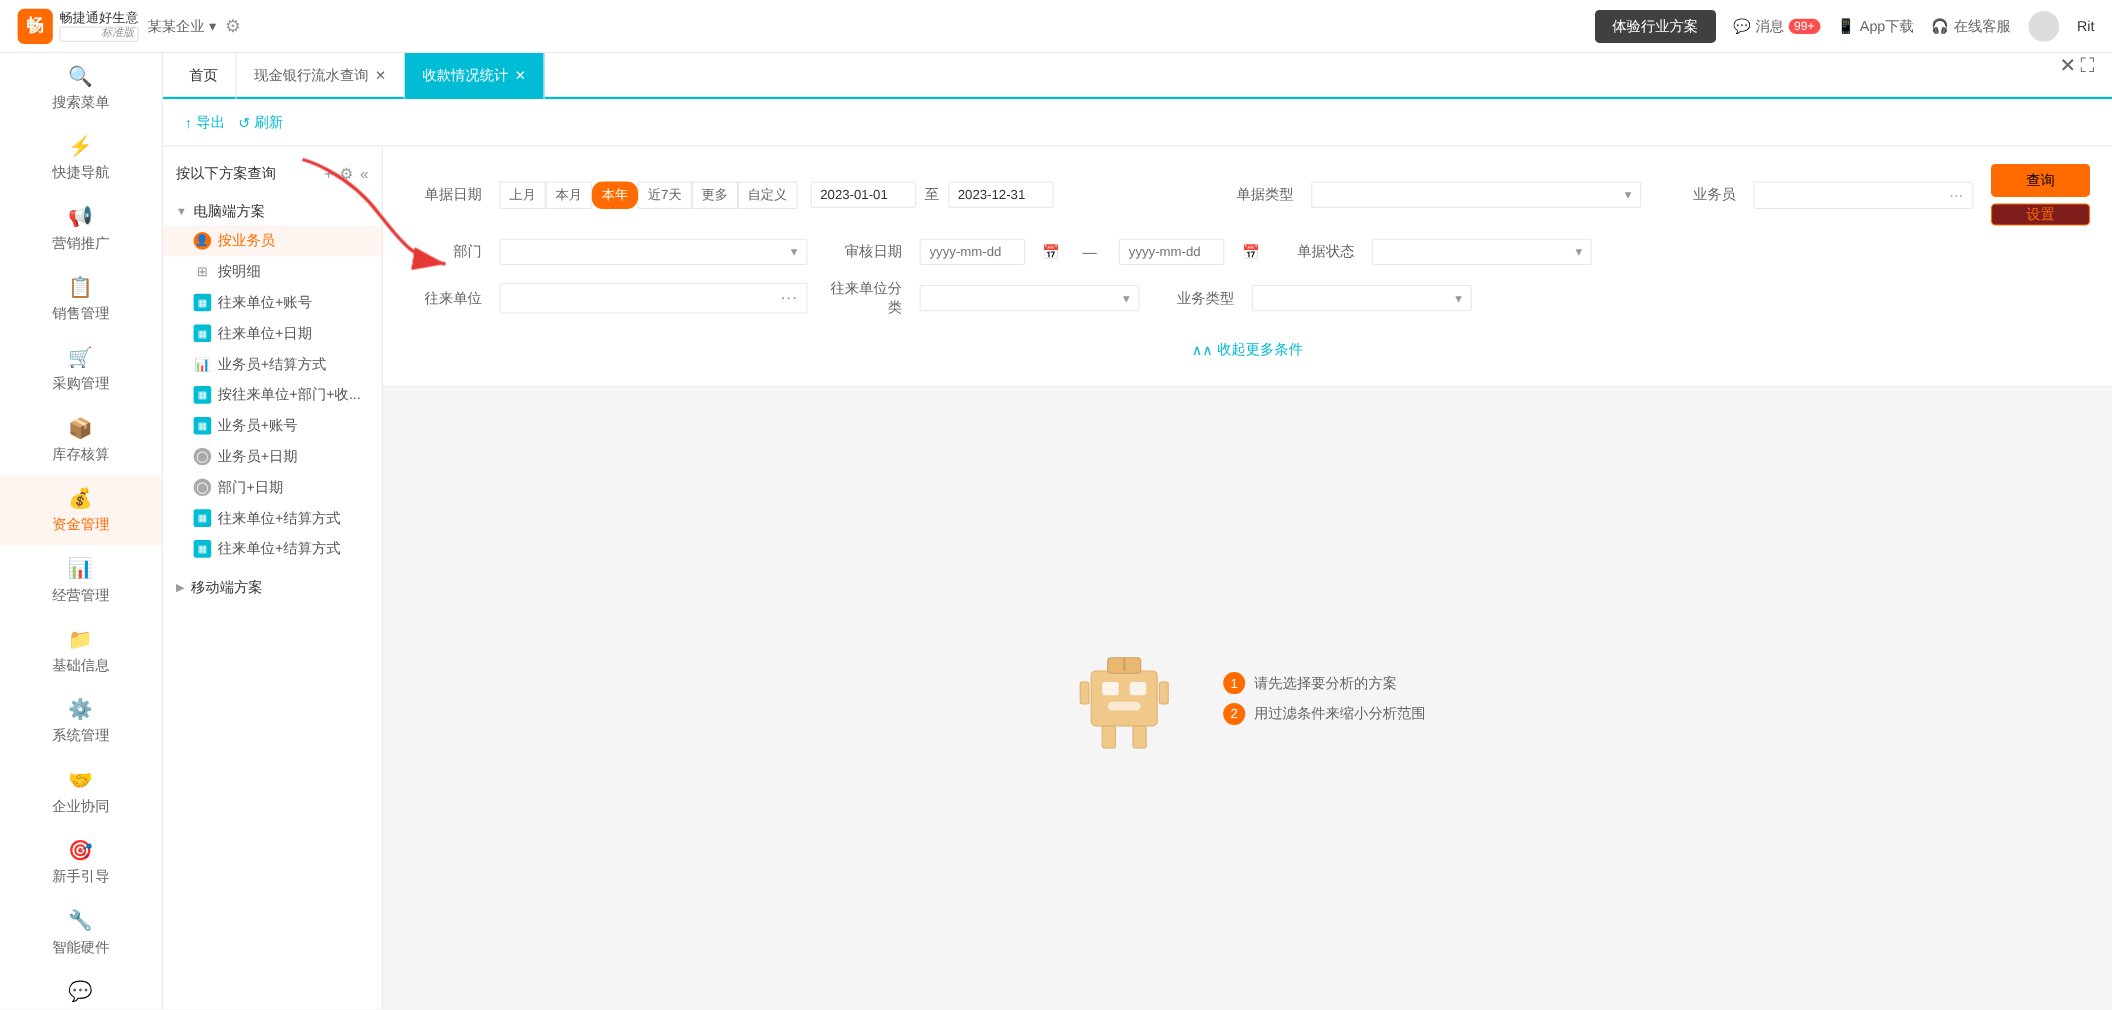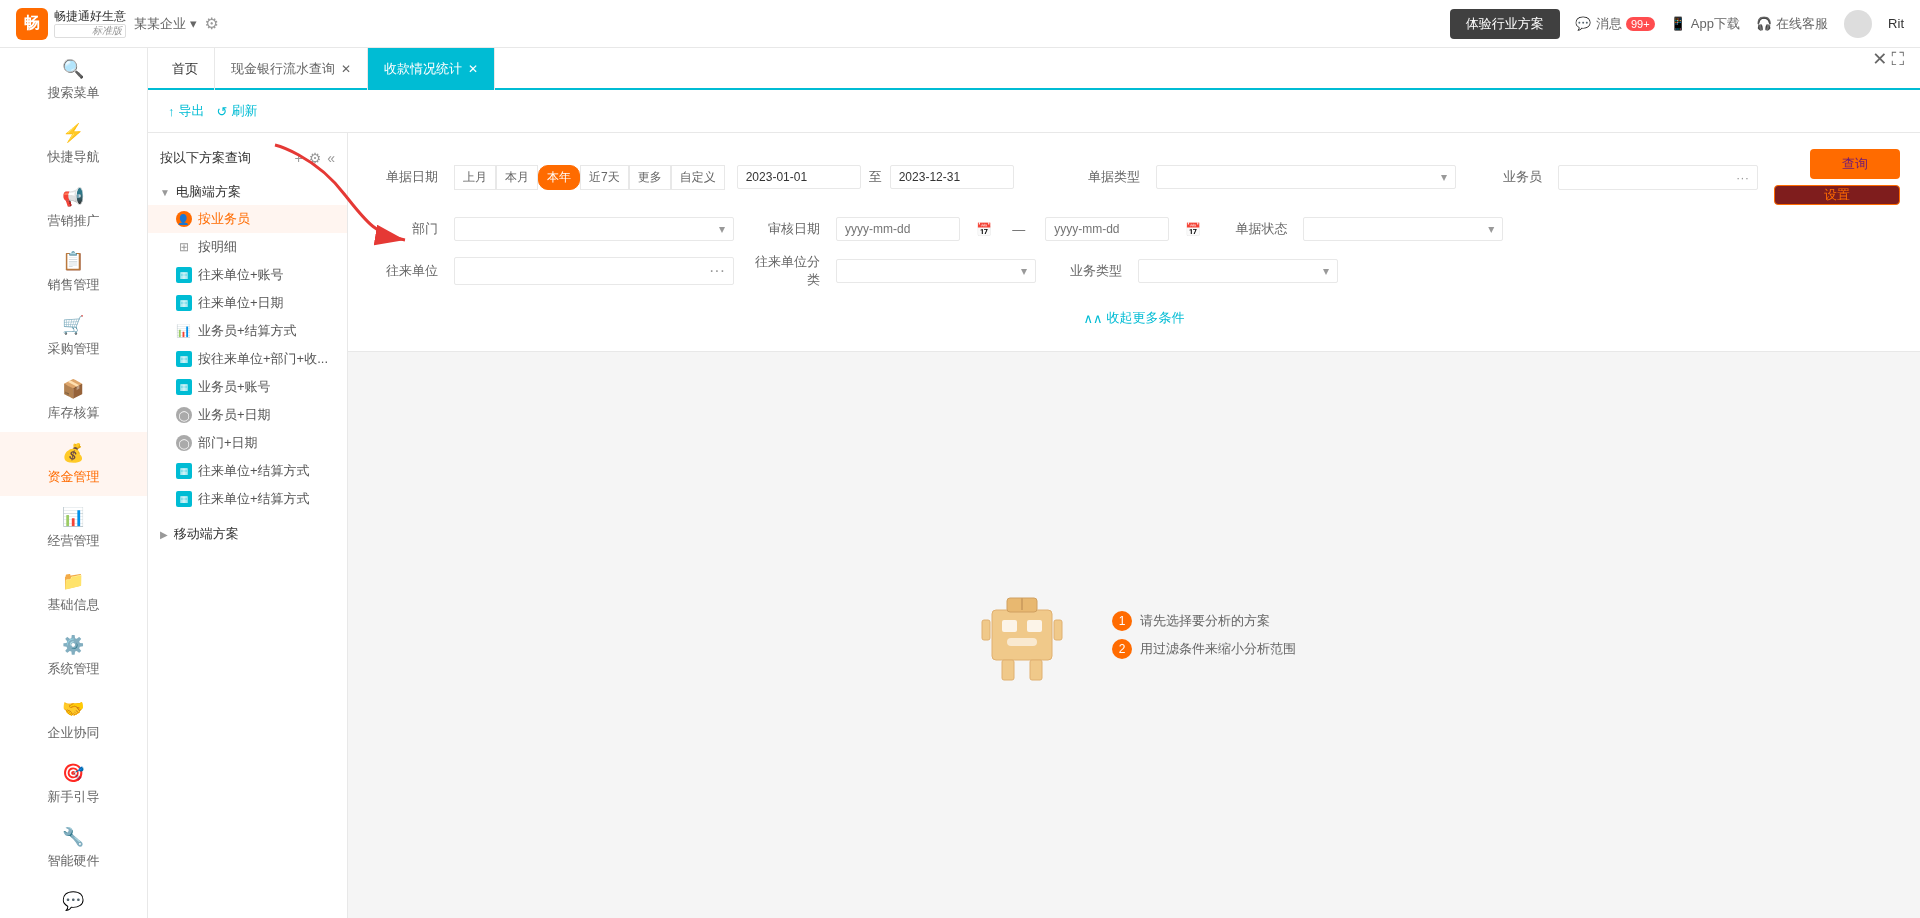--- a/index.html
+++ b/index.html
@@ -110,38 +110,38 @@
       padding: 16px 20px;
       border-bottom: 1px solid #e8e8e8;
     }
     .filter-row { display: flex; align-items: center; gap: 16px; margin-bottom: 12px; }
     .filter-row:last-child { margin-bottom: 0; }
     .filter-label { color: #666; font-size: 13px; width: 70px; flex-shrink: 0; text-align: right; }
     .filter-group { display: flex; align-items: center; gap: 4px; flex: 1; }
     .date-btns { display: flex; align-items: center; gap: 0; }
     .date-btn { padding: 3px 8px; border: 1px solid #e8e8e8; cursor: pointer; font-size: 12px; color: #666; background: #fff; }
     .date-btn.active { background: #ff6b00; color: #fff; border-color: #ff6b00; border-radius: 10px; }
-    .date-input { border: 1px solid #e8e8e8; border-radius: 2px; padding: 4px 8px; font-size: 12px; color: #333; width: 124px; }
+    .date-input { border: 1px solid #e8e8e8; border-radius: 2px; padding: 4px 8px; font-size: 12px; color: #333; width: 96px; }
     .filter-select {
       border: 1px solid #e8e8e8;
       border-radius: 2px;
       padding: 4px 8px;
       font-size: 12px;
       color: #333;
       display: flex;
       align-items: center;
       justify-content: space-between;
       min-width: 200px;
       cursor: pointer;
       background: #fff;
     }
     .filter-select-wide { min-width: 300px; }
     .chevron-down { color: #999; font-size: 12px; }
     .more-dot { color: #999; cursor: pointer; font-size: 16px; margin-left: 4px; }
-    .query-btn { background: #ff6b00; color: #701a75; border: none; border-radius: 4px; padding: 6px 32px; cursor: pointer; font-size: 13px; margin-left: 36px; }
+    .query-btn { background: #ff6b00; color: #000000; border: none; border-radius: 4px; padding: 6px 32px; cursor: pointer; font-size: 13px; }
     .set-btn { background: #7f1d1d; color: #ff6b00; border: 1px solid #ff6b00; border-radius: 4px; padding: 0 20px; cursor: pointer; font-size: 13px; }
     .collapse-btn { display: flex; align-items: center; justify-content: center; gap: 4px; color: #00bcd4; font-size: 13px; cursor: pointer; padding: 8px; }
 
     
     .content-body { display: flex; flex: 1; overflow: hidden; }
     .left-panel {
       width: 200px;
       background: #fff;
       border-right: 1px solid #e8e8e8;
       overflow-y: auto;

